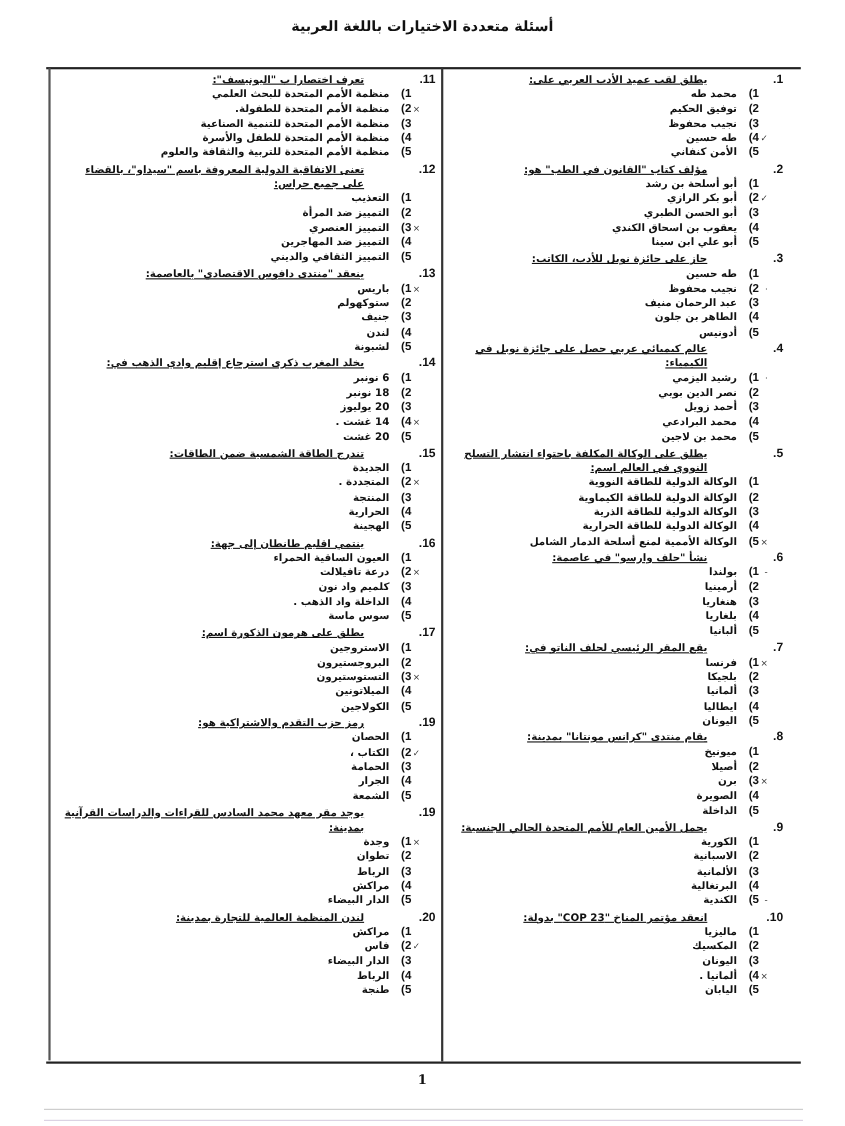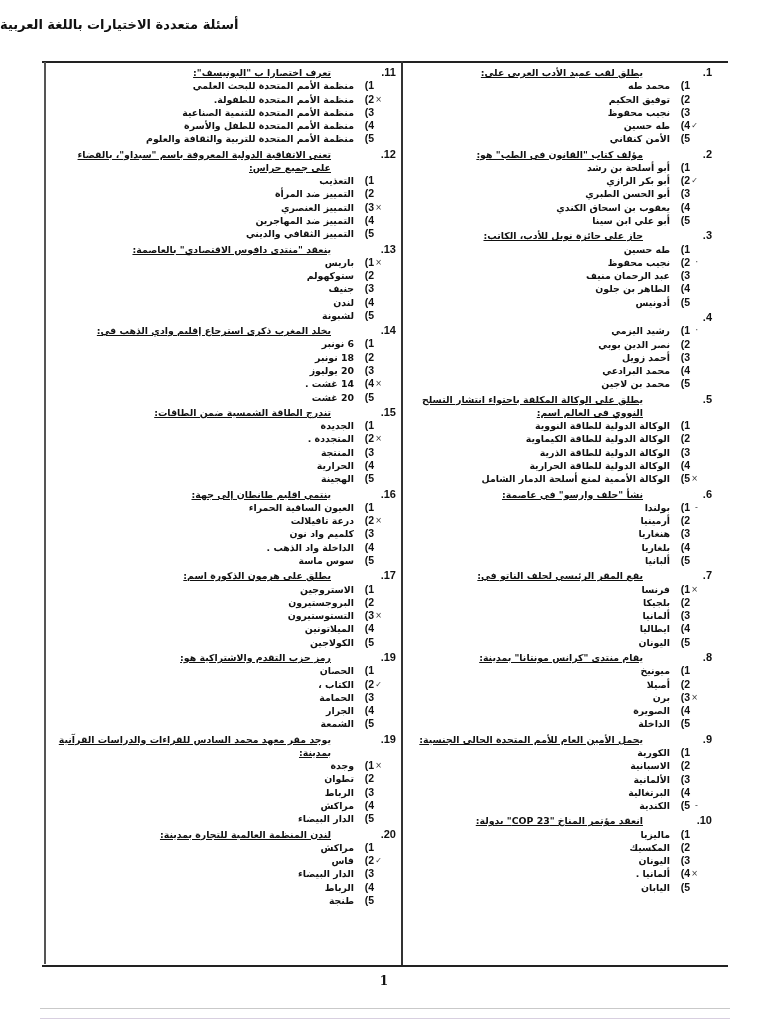--- a/index.html
+++ b/index.html
@@ -1,20 +1,20 @@
 <!DOCTYPE html>
 <html><head>
 <meta charset="utf-8">
 <style>
   html, body { margin:0; padding:0; }
   body {
     width:768px; height:1024px; background:#ffffff; position:relative; overflow:hidden;
     font-family:"DejaVu Sans", sans-serif; color:#111;
   }
-  .header { position:absolute; top:16px; left:0; width:768px; text-align:left; direction:rtl; }
+  .header { position:absolute; top:16px; left:0; width:768px; text-align:center; direction:rtl; }
   .header .t1 { font-size:13px; font-weight:bold; line-height:18px; }
   .header .t2 { font-size:12.5px; font-weight:bold; line-height:18px; }
   .frame { position:absolute; left:42px; top:61px; width:686px; height:902px; border-top:2px solid #222; border-bottom:2px solid #222; }
   .vdiv { position:absolute; left:401px; top:61px; width:1.5px; height:904px; background:#333; }
   .leftedge { position:absolute; left:44px; top:62px; width:1.5px; height:902px; background:#555; }
   .col { position:absolute; direction:rtl; font-size:9.6px; line-height:13.2px; }
   .col.right { left:412px; width:300px; top:66px; }
   .col.left { left:56px; width:340px; top:66px; }
   .q { margin-bottom:2px; }
   .qhead { display:flex; align-items:baseline; font-weight:bold; }
@@ -124,20 +124,21 @@
         </div>
         <div class="opt">
           <span class="onum">5)</span>
           <span class="otext">أدونيس</span>
         </div>
       </div>
     </div>
     <div class="q">
       <div class="qhead">
         <span class="qnum">4.</span>
+        <span class="qtext">عالم كيميائي عربي حصل على جائزة نوبل في الكيمياء:</span>
       </div>
       <div class="opts">
         <div class="opt">
           <span class="onum">1)</span>
           <span class="otext">رشيد اليزمي</span>
           <span class="mark">·</span>
         </div>
         <div class="opt">
           <span class="onum">2)</span>
           <span class="otext">نصر الدين بوبي</span>

